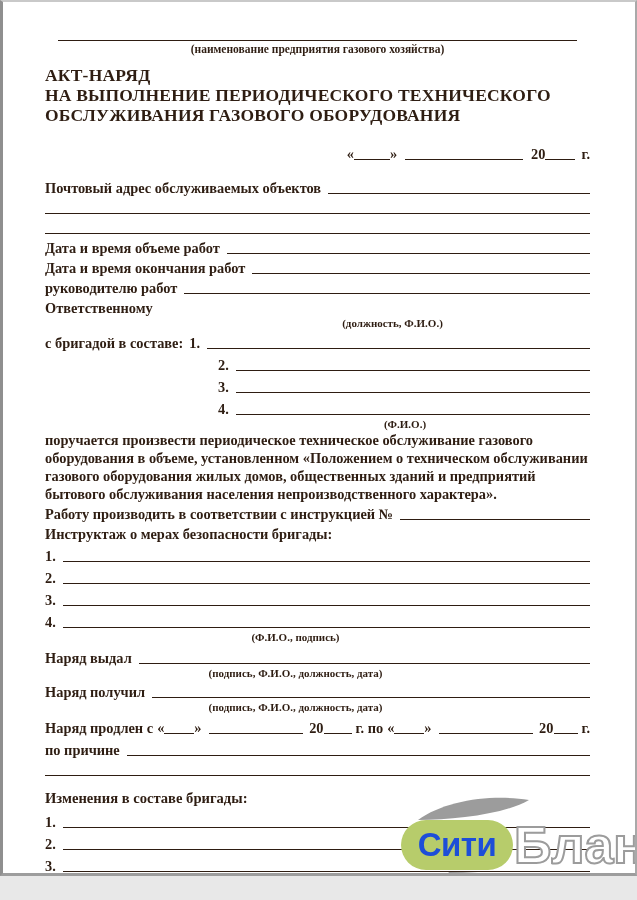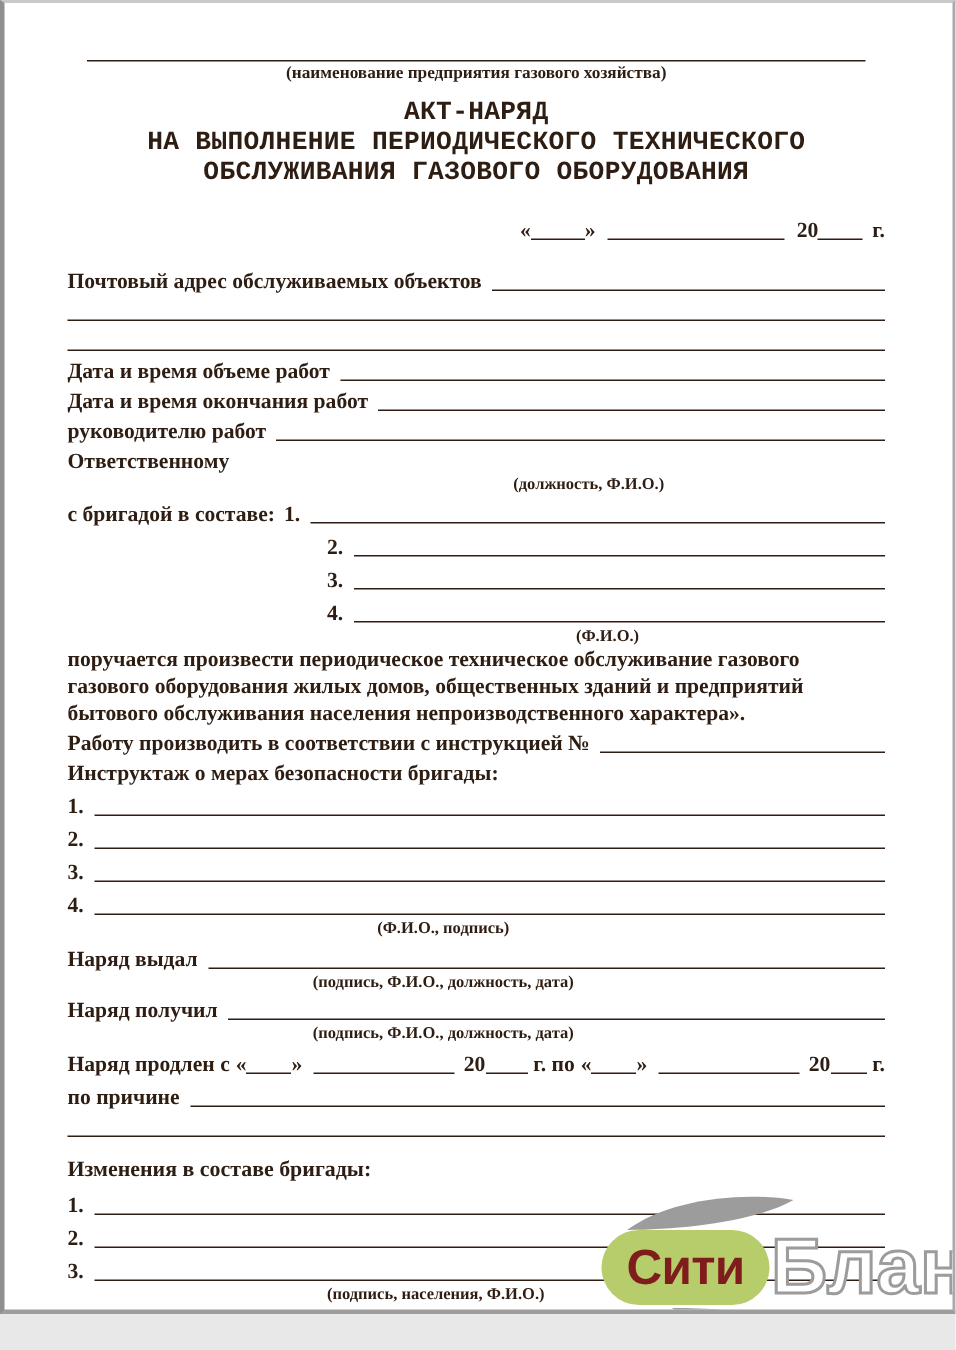--- a/index.html
+++ b/index.html
@@ -13,21 +13,21 @@
     border-right:2px solid #a9a9a9;
     border-bottom:3px solid #9d9d9d;
     overflow:hidden;
     font-family:"Liberation Serif", serif;
     font-weight:bold;
     color:#2e1d12;
   }
   .content{padding:26px 45px 0 42px;}
   .ent-line{height:12px;border-bottom:1.5px solid #2e1d12;margin:0 13px;}
   .ent-cap{text-align:center;font-size:11.5px;height:16px;line-height:17px;}
-  .title{ text-align:center;font-size:17.5px;line-height:20px;margin-top:8px;letter-spacing:.2px;font-family:Liberation Mono, monospace;}
+  .title{ font-size:17.5px;line-height:20px;margin-top:8px;letter-spacing:.2px;}
   .row{display:flex;align-items:flex-end;height:20px;font-size:14.4px;line-height:18px;white-space:nowrap;}
   .r22{height:22px;}
   .lbl{flex:none;}
   .b{border-bottom:1.5px solid #2e1d12;margin-bottom:3px;height:0;}
   .f{flex:1;margin-left:7px;}
   .ml0{margin-left:0;}
   .g4{margin-left:4px;} .g6{margin-left:6px;} .g8{margin-left:8px;}
   .w30{width:30px;flex:none;} .w36{width:36px;flex:none;} .w118{width:118px;flex:none;}
   .w28{width:28px;flex:none;} .w24{width:24px;flex:none;}
   .date-row{margin-top:18px;justify-content:flex-end;}
@@ -41,21 +41,21 @@
   .ind{margin-left:173px;}
   .para{font-size:14.4px;line-height:18px;}
   .para div{white-space:nowrap;}
   .center-bold{font-size:14.6px;height:20px;line-height:19px;}
   
   .logo{position:absolute;left:390px;top:792px;width:240px;height:104px;z-index:5;
         font-family:"Liberation Sans", sans-serif;}
   .logo svg{position:absolute;left:0;top:0;}
   .badge{position:absolute;left:8px;top:26px;width:112px;height:50px;border-radius:25px;
          display:flex;align-items:center;justify-content:center;
-         color:#7f1d1d;font-size:33px;font-weight:bold;letter-spacing:-.5px;}
+         color:#1d4ed8;font-size:33px;font-weight:bold;letter-spacing:-.5px;}
   .blank-word{position:absolute;left:121px;top:26px;height:52px;line-height:50px;
          font-size:52px;font-weight:bold;color:#ffffff;letter-spacing:0;
          -webkit-text-stroke:2px #9c9c9c;
          text-shadow:0 0 1px #9c9c9c;}
 </style>
 </head>
 <body>
 
 <div class="page">
   <div class="content">
@@ -122,20 +122,21 @@
       <span class="b f"></span>
     </div>
     <div class="row r22 ind">
       <span class="lbl">4.</span>
       <span class="b f"></span>
     </div>
     <div class="cap cap-fio">(Ф.И.О.)</div>
 
     <div class="para">
       <div>поручается произвести периодическое техническое обслуживание газового</div>
+      <div>оборудования в объеме, установленном «Положением о техническом обслуживании</div>
       <div>газового оборудования жилых домов, общественных  зданий и предприятий</div>
       <div>бытового обслуживания населения непроизводственного характера».</div>
     </div>
 
     <div class="row">
       <span class="lbl">Работу производить в соответствии с инструкцией №</span>
       <span class="b f"></span>
     </div>
     <div class="row">
       <span class="lbl">Инструктаж о мерах безопасности бригады:</span>

